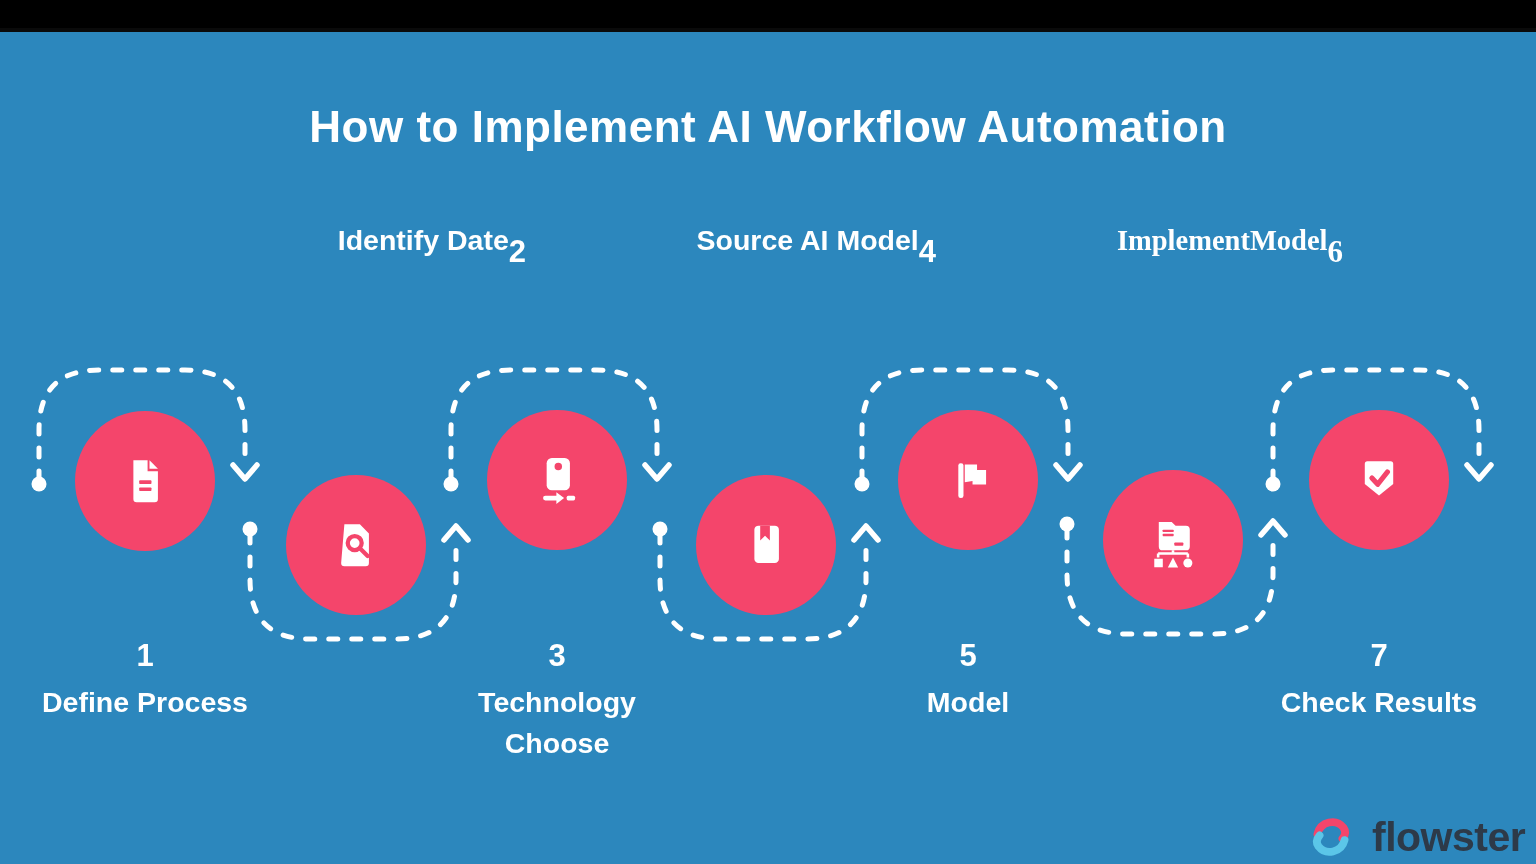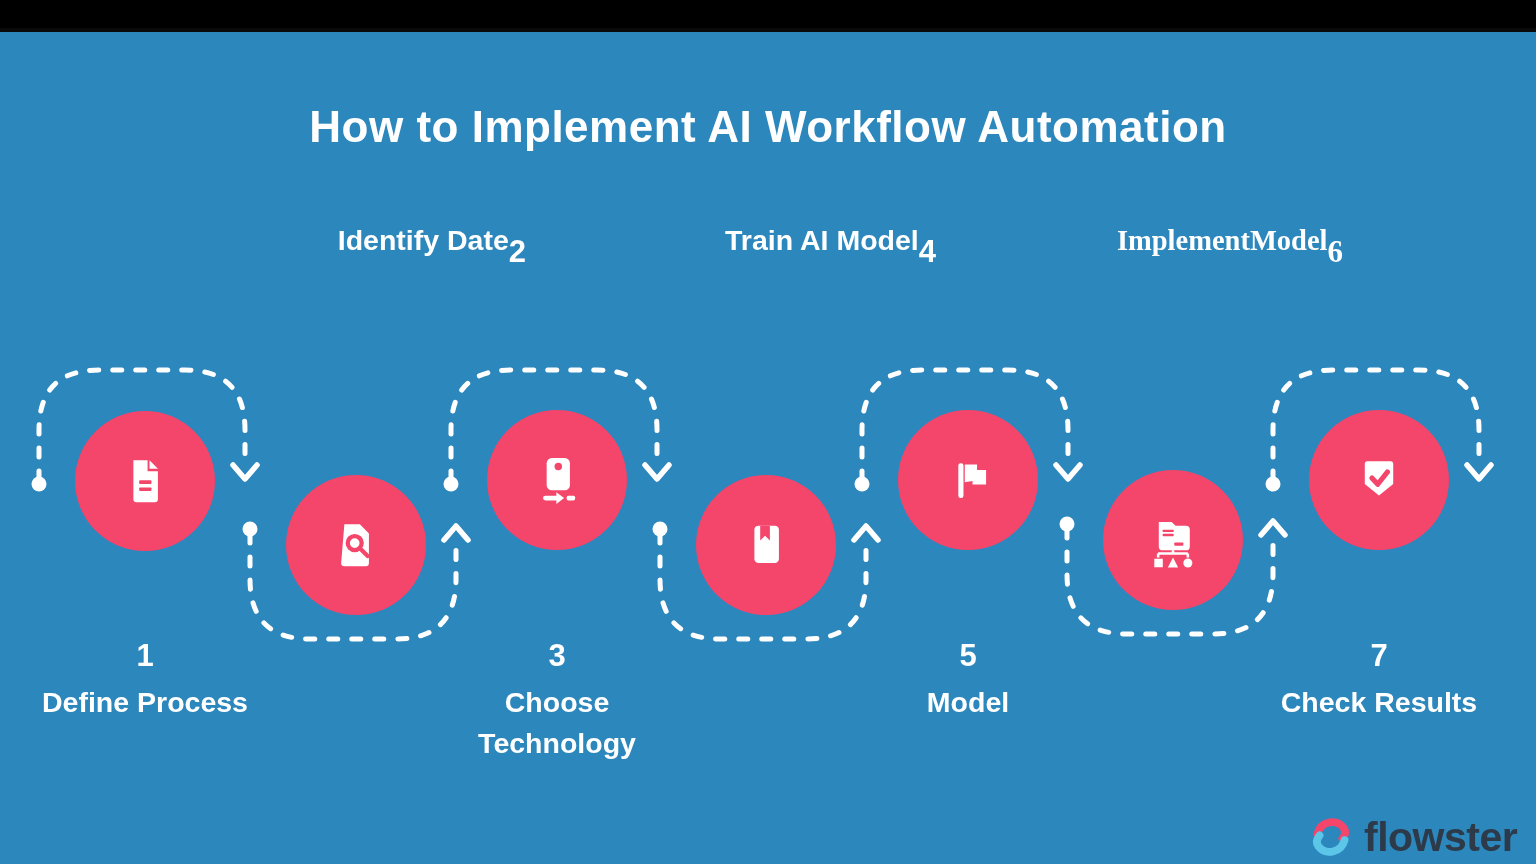--- a/index.html
+++ b/index.html
@@ -58,21 +58,21 @@
   .label.bottom .num{margin-bottom:4px;}
   .l1{left:-45px;}
   .l2{left:186px;}
   .l3{left:367px;}
   .l4{left:596px;}
   .l5{left:778px;}
   .l6{left:1003px;font-family:Liberation Serif, serif;}
   .l7{left:1189px;}
   .logo{
     position:absolute;left:1306px;top:784px;
-    display:flex;align-items:center;gap:8px;
+    display:flex;align-items:center;gap:16px;
   }
   .logo svg{width:50px;height:50px;}
   .logo .brand{
     color:var(--logo-text);font-size:41px;font-weight:800;letter-spacing:-.5px;
   }
 </style>
 </head>
 <body>
 
 <div class="canvas">
@@ -170,25 +170,25 @@
   <div class="label bottom l1">
     <div class="num">1</div>
     <div class="line">Define Process</div>
   </div>
   <div class="label top l2">
     <div class="line">Identify Date</div>
     <div class="num">2</div>
   </div>
   <div class="label bottom l3">
     <div class="num">3</div>
+    <div class="line">Technology</div>
     <div class="line">Choose</div>
-    <div class="line">Technology</div>
   </div>
   <div class="label top l4">
-    <div class="line">Train AI Model</div>
+    <div class="line">Source AI Model</div>
     <div class="num">4</div>
   </div>
   <div class="label bottom l5">
     <div class="num">5</div>
     <div class="line">Model</div>
   </div>
   <div class="label top l6">
     <div class="line">Implement</div>
     <div class="line">Model</div>
     <div class="num">6</div>

